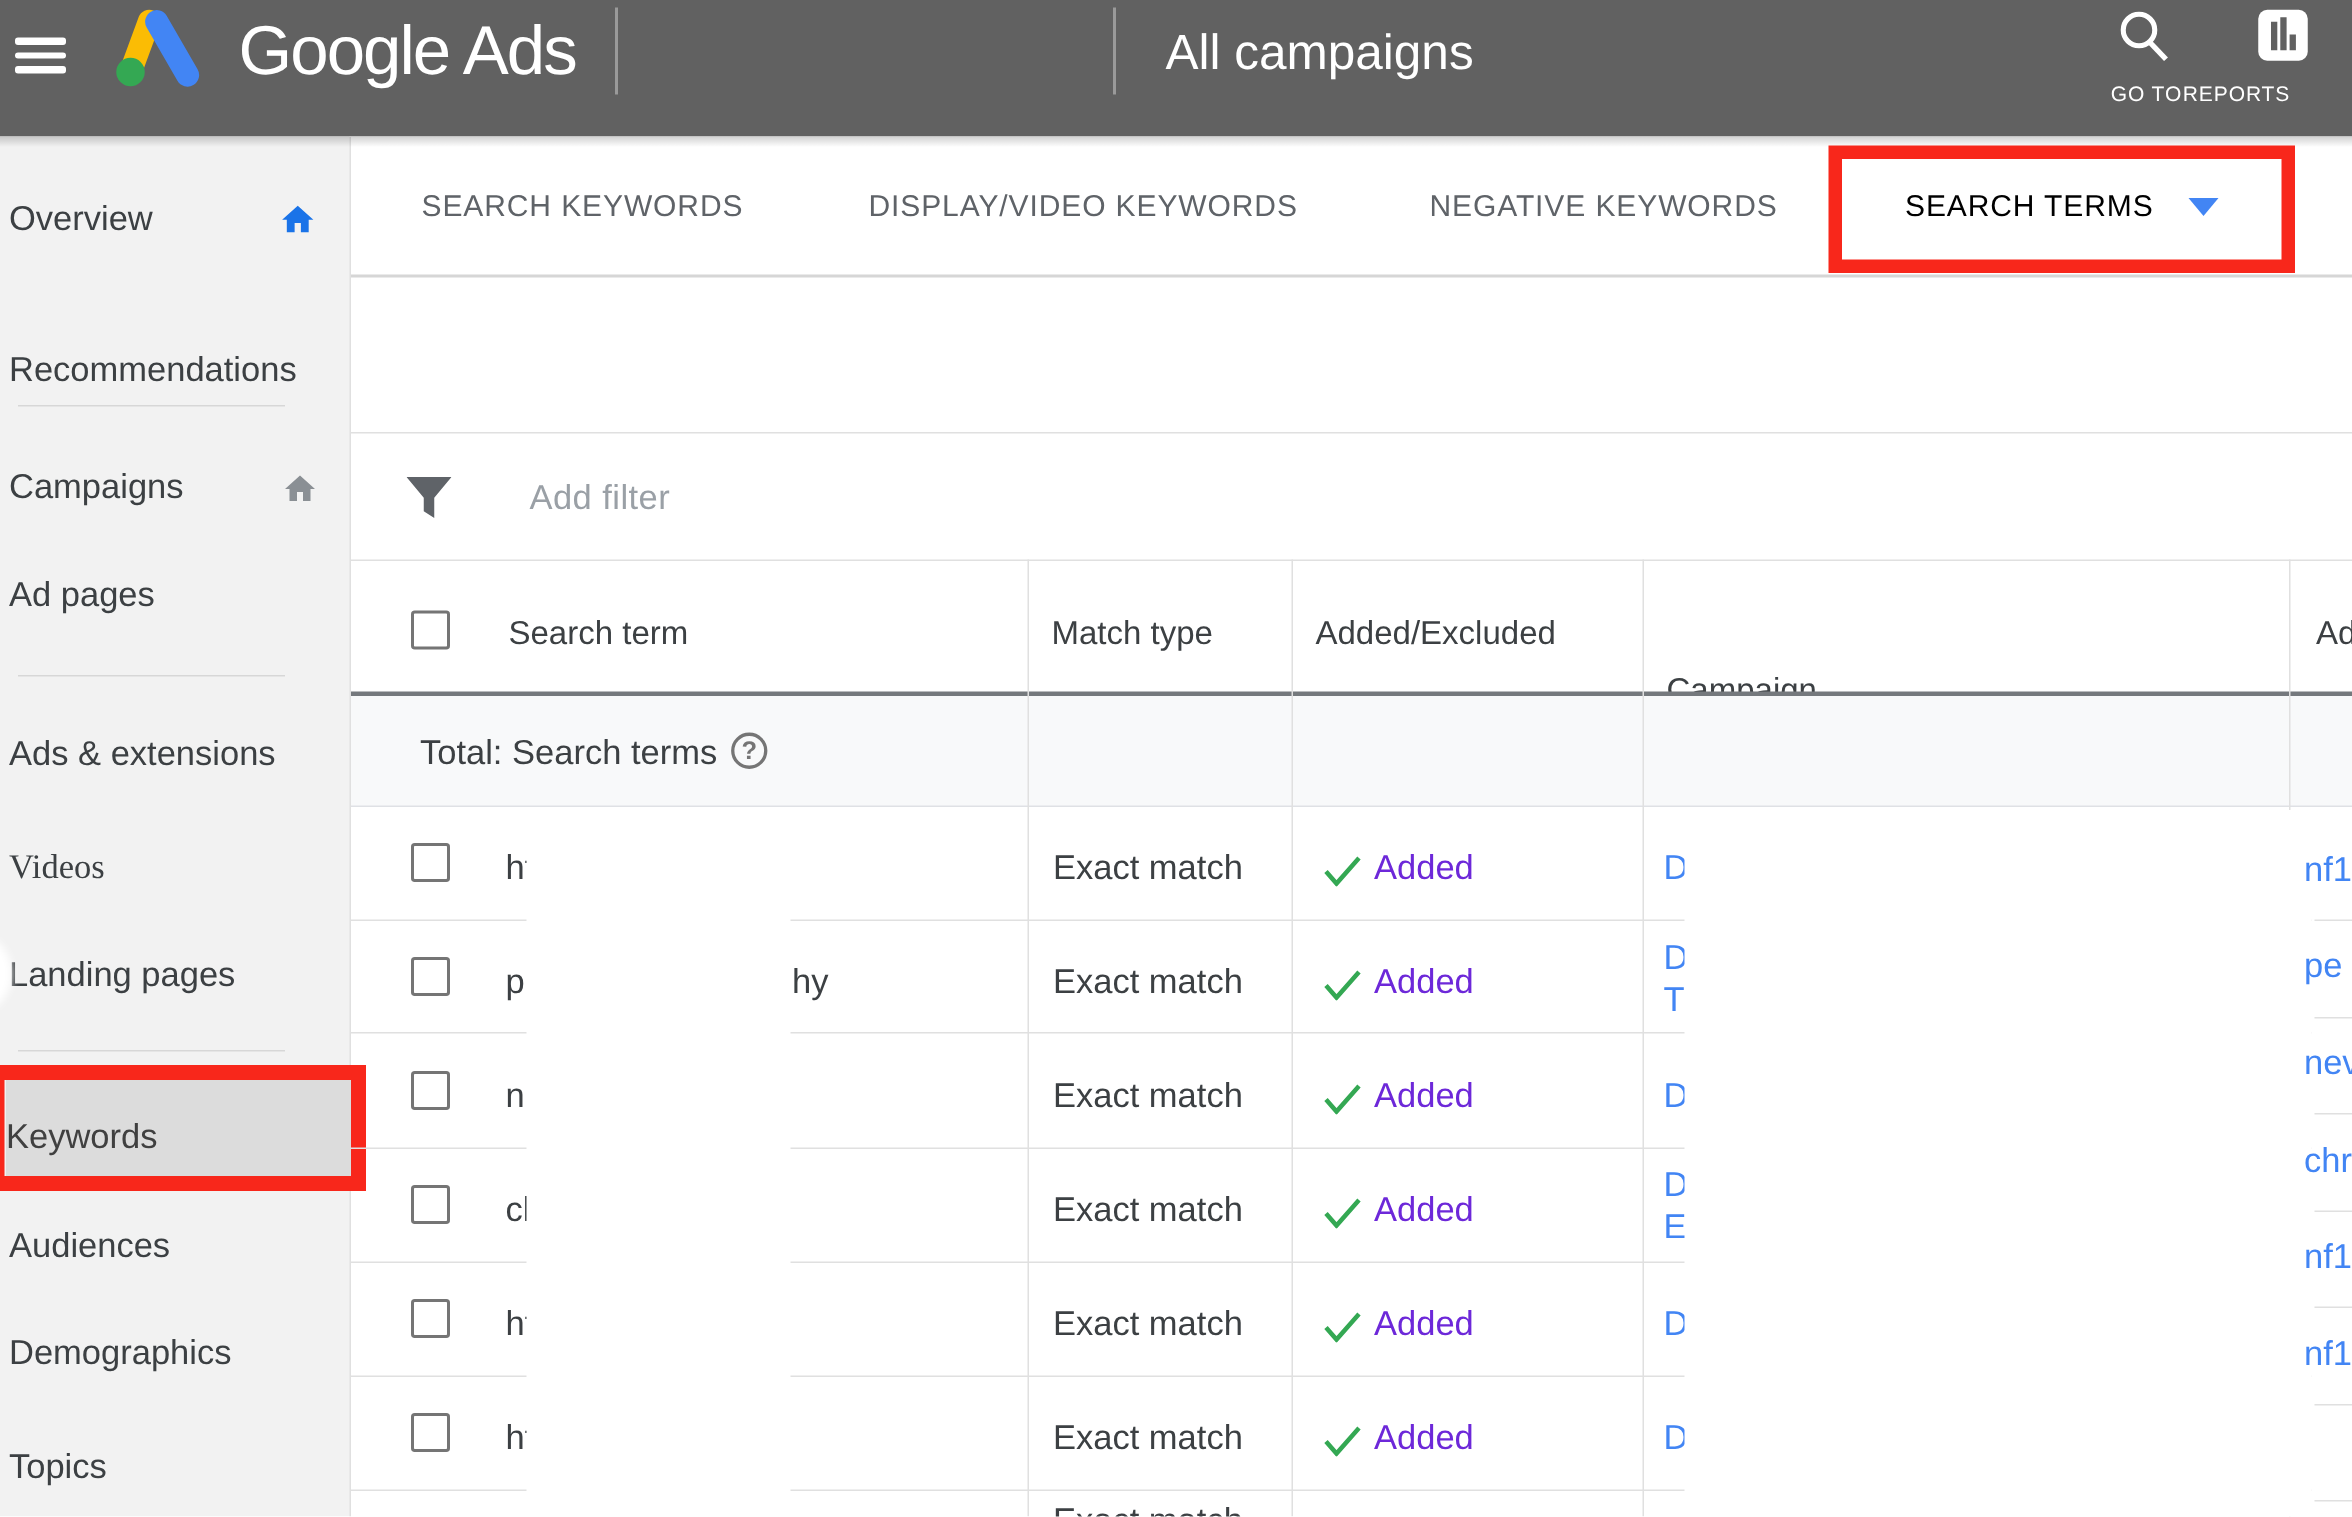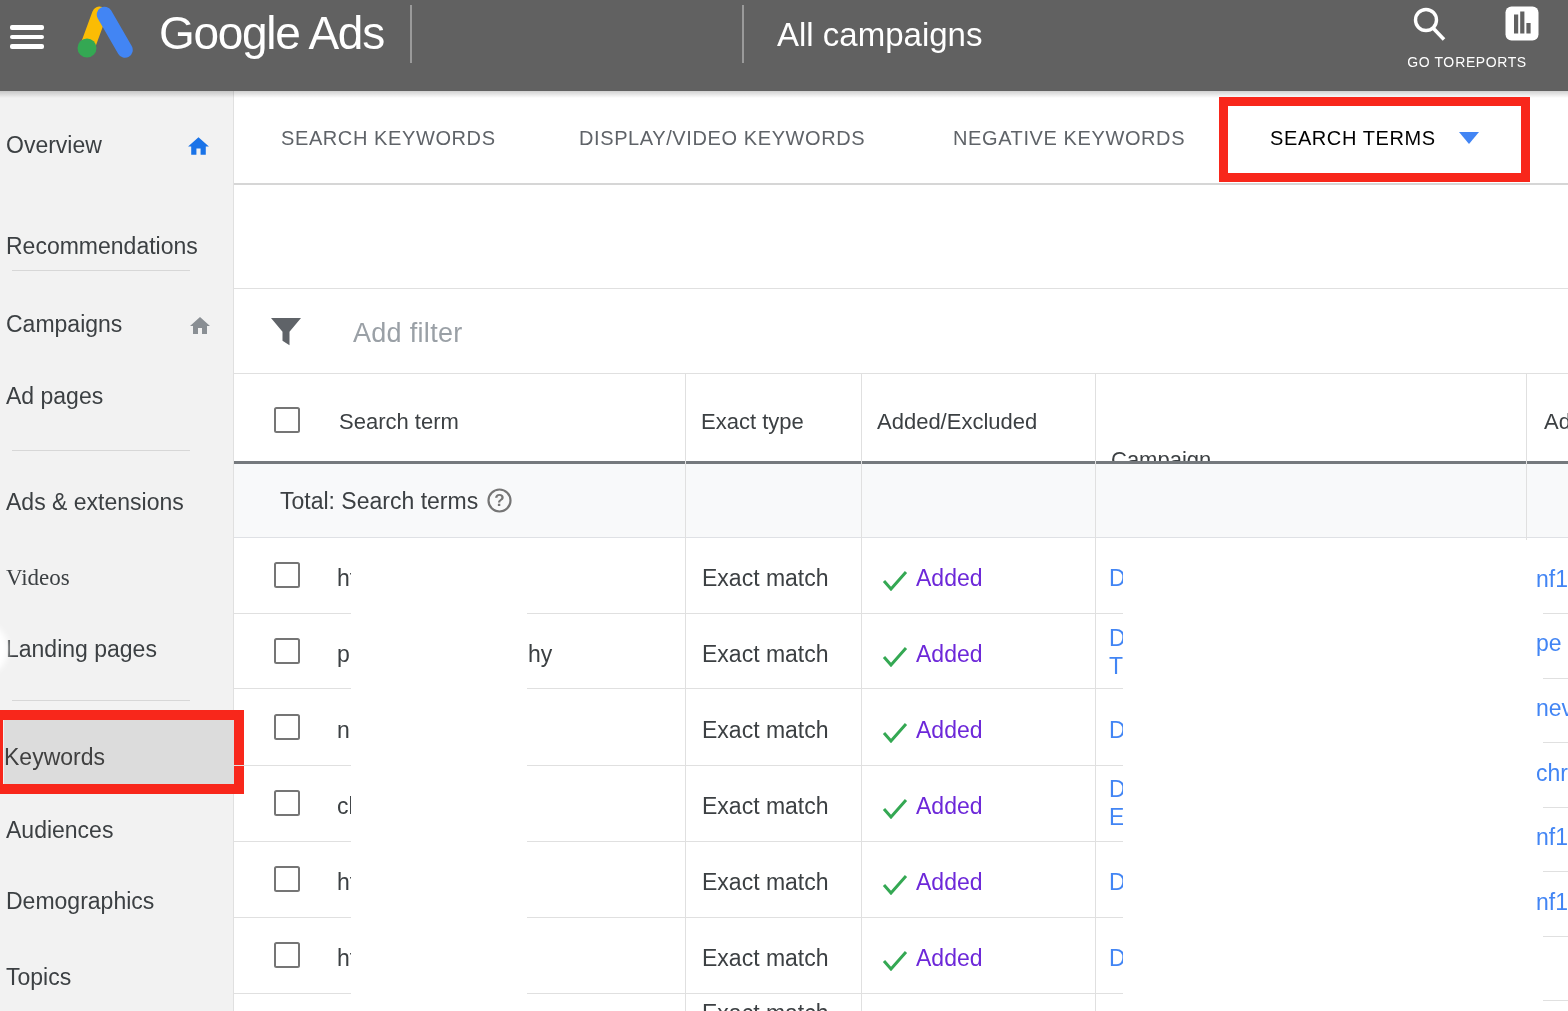--- a/index.html
+++ b/index.html
@@ -16,21 +16,21 @@
 .sdiv{position:absolute;left:12px;width:178px;height:1px;background:#d7d7d7;}
 #kwbg{left:4px;top:720px;width:230px;height:65px;background:#dcdcdc;}
 #kwtext{left:4px;top:744px;font-size:23px;color:#404040;}
 #kwred{left:-7px;top:710px;width:231px;height:64px;border:10.5px solid #f8271b;}
 #tabbar{left:234px;top:91px;width:1334px;height:92px;background:#fff;border-bottom:2px solid #d6d6d6;}
 .tab{position:absolute;top:127px;font-size:20px;color:#5f6368;letter-spacing:0.6px;font-weight:500;white-space:nowrap;}
 #stred{left:1219px;top:97px;width:293px;height:67px;border:9px solid #f8271b;}
 #shadow{left:0;top:91px;width:1568px;height:7px;background:linear-gradient(rgba(0,0,0,0.18),rgba(0,0,0,0));}
 .hline{position:absolute;background:#e0e0e0;height:1px;}
 .vline{position:absolute;background:#e0e0e0;width:1px;}
-#addfilter{left:353px;top:318px;font-size:27px;color:#9aa0a6;letter-spacing:0.3px;}
+#addfilter{left:353px;top:318px;font-size:23px;color:#9aa0a6;letter-spacing:0.3px;}
 .cb{position:absolute;left:274px;width:22px;height:22px;border:2.5px solid #757575;border-radius:2.5px;background:#fff;}
 .hlabel{position:absolute;top:409px;font-size:22px;color:#3c4043;font-weight:500;white-space:nowrap;}
 #darkline{left:234px;top:461px;width:1334px;height:3px;background:#75797d;}
 #totalrow{left:234px;top:464px;width:1334px;height:73px;background:#f8f9fa;border-bottom:1px solid #dfe1e5;}
 .rowtext{position:absolute;font-size:23px;color:#3c4043;white-space:nowrap;}
 .blue{color:#4285f4;}
 .added{position:absolute;font-size:23px;color:#6d28d9;}
 .censor{position:absolute;background:#fff;}
 </style>
 </head>
@@ -99,21 +99,21 @@
 
 <div class="hline" style="left:234px;top:288px;width:1334px;"></div>
 <svg class="abs" style="left:271px;top:318px;" width="30" height="31" viewBox="0 0 30 31">
     <path fill="#5f6368" d="M0 0h30L18.5 13.8v13.5l-7-4.5V13.8z"></path>
   </svg>
 <div id="addfilter" class="abs">Add filter</div>
 <div class="hline" style="left:234px;top:373px;width:1334px;"></div>
 
 <div class="cb" style="top:407px;"></div>
 <div class="hlabel" style="left:339px;">Search term</div>
-<div class="hlabel" style="left:701px;">Exact type</div>
+<div class="hlabel" style="left:701px;">Match type</div>
 <div class="hlabel" style="left:877px;">Added/Excluded</div>
 <div class="hlabel" style="left:1111px;margin-top:38px;">Campaign</div>
 <div class="hlabel" style="left:1544px;">Ad gro</div>
 <div id="darkline" class="abs"></div>
 <div id="totalrow" class="abs"></div>
 <div class="rowtext" style="left:280px;top:488px;">Total: Search terms</div>
 <svg class="abs" style="left:487px;top:488px;" width="25" height="25" viewBox="0 0 25 25">
 <circle cx="12.5" cy="12.5" r="11" fill="none" stroke="#757575" stroke-width="2.2"></circle>
 <text x="12.5" y="18" font-size="17" font-weight="bold" fill="#757575" text-anchor="middle" font-family="Liberation Sans">?</text>
 </svg>

